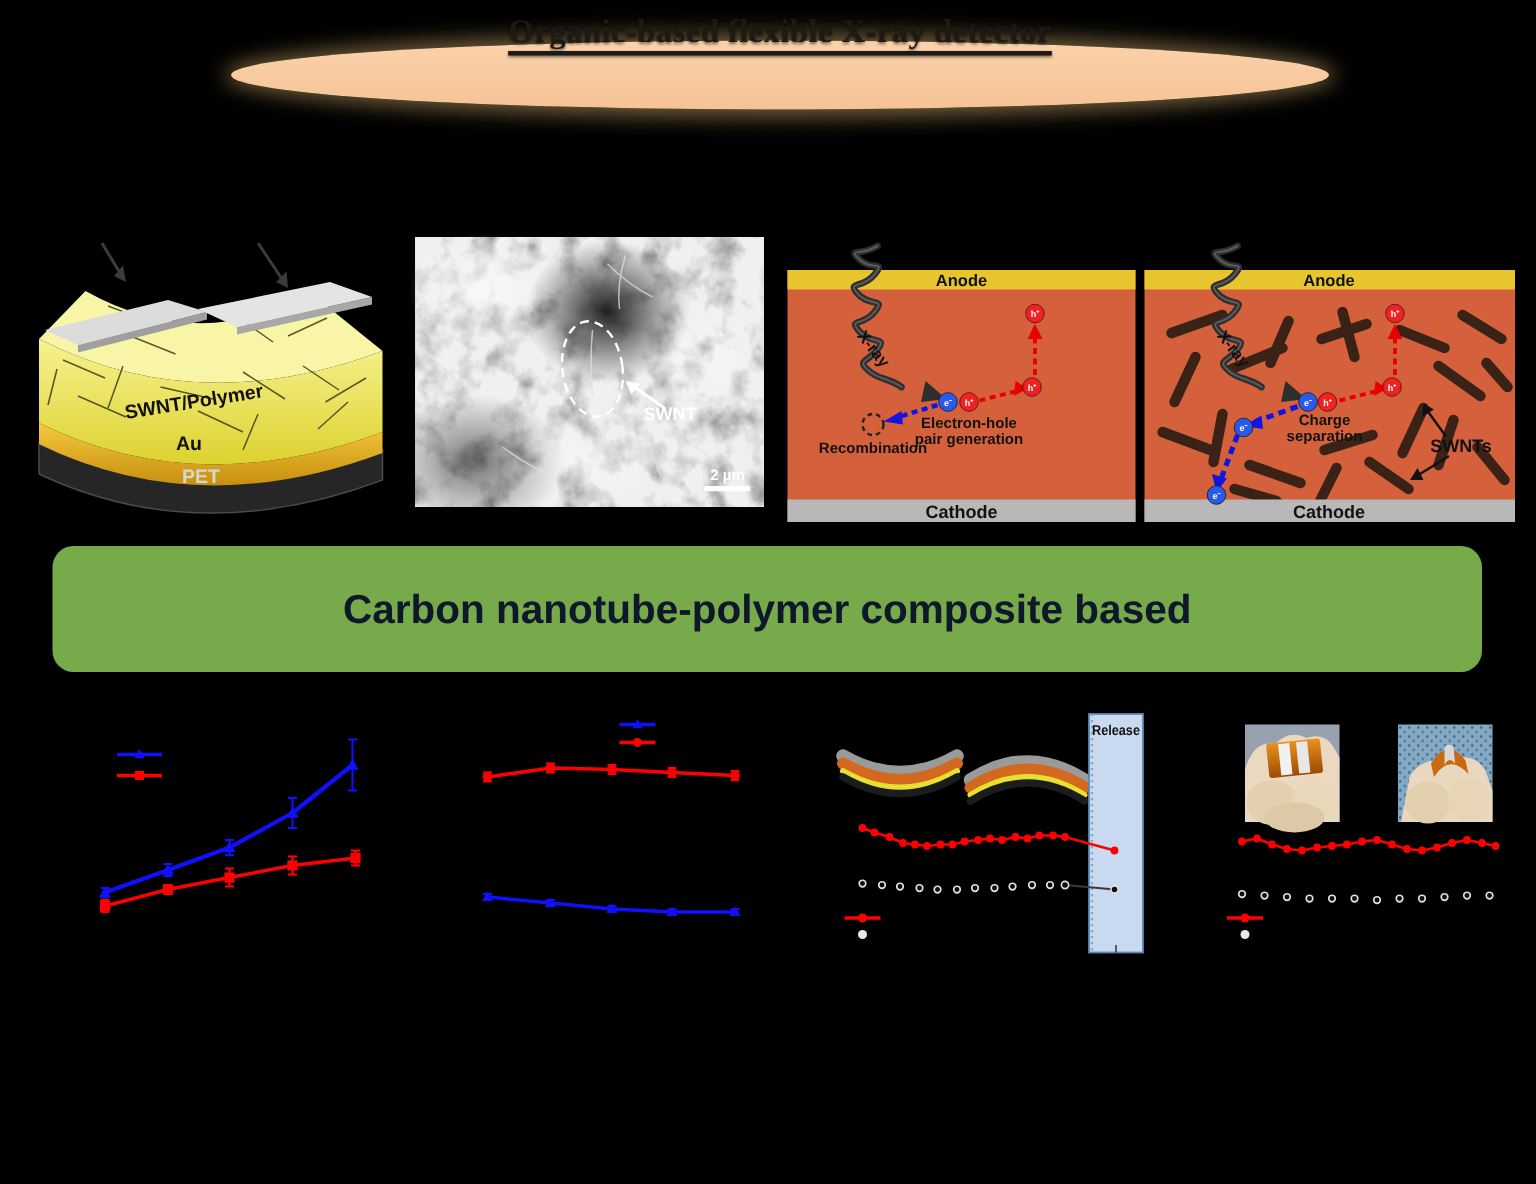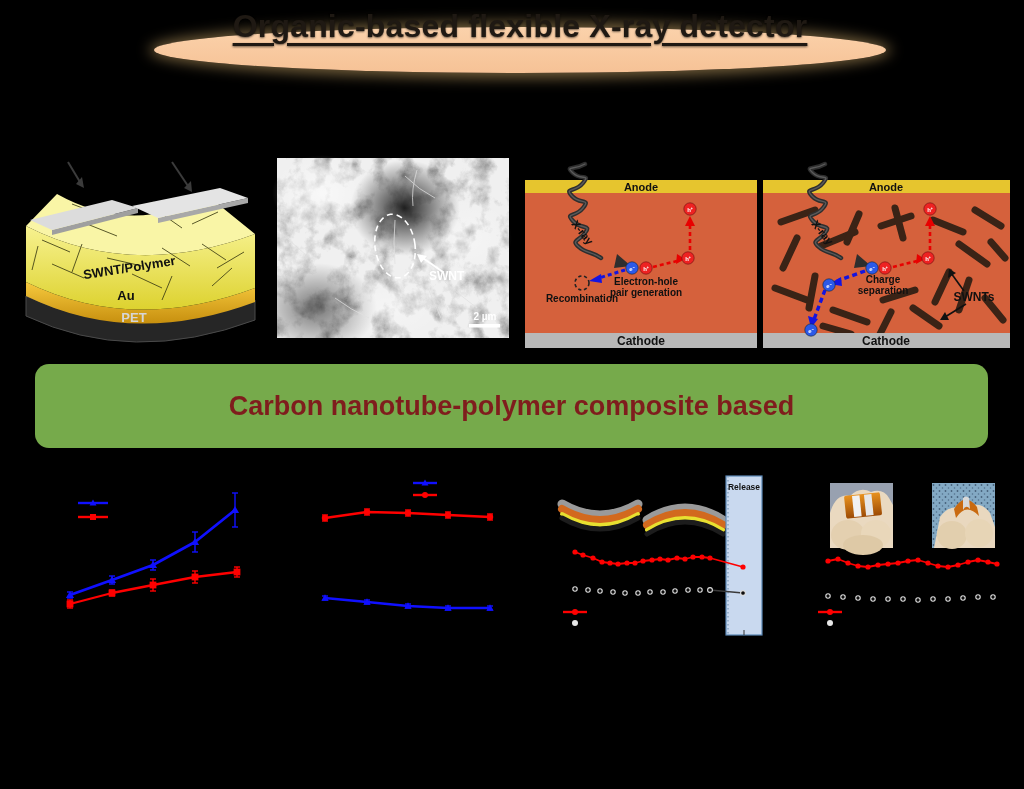--- a/index.html
+++ b/index.html
@@ -7,28 +7,28 @@
           font-family:"Liberation Sans",sans-serif;}
   .panel{position:absolute;overflow:visible;}
   svg text{font-family:"Liberation Sans",sans-serif;}
 
   
   .title-wrap{position:absolute;left:150px;top:0;width:740px;height:86px;}
   .title-banner{position:absolute;left:4px;top:27px;width:732px;height:46px;border-radius:50%;
     background:linear-gradient(#fbd2ab,#f6c296);
     box-shadow:0 0 14px 5px rgba(255,211,130,.45);}
   .title-text{position:absolute;left:0;top:8px;width:100%;margin:0;text-align:center;
-    font-size:32px;font-weight:bold;color:#1f1913;letter-spacing:.2px;
+    font-size:22px;font-weight:bold;color:#1f1913;letter-spacing:.2px;
     text-decoration:underline;text-decoration-thickness:3px;text-underline-offset:6px;
-    text-shadow:0 1px 2px rgba(0,0,0,.55);}
+    text-shadow:0 1px 2px rgba(0,0,0,.55);font-family:Liberation Serif, serif;}
 
   
   .green-banner{position:absolute;left:35px;top:364px;width:953px;height:84px;border-radius:14px;
     background:#76aa4b;display:flex;flex-direction:column;justify-content:center;align-items:center;}
-  .green-banner div{font-size:27px;line-height:36px;font-weight:bold;color:#7f1d1d;text-align:center;}
+  .green-banner div{font-size:27px;line-height:36px;font-weight:bold;color:#0f172a;text-align:center;}
 
   .schem-text{font-weight:bold;fill:#111;}
 </style>
 </head>
 <body>
 
 <div class="poster">
 
   <div class="title-wrap">
     <div class="title-banner"></div>

